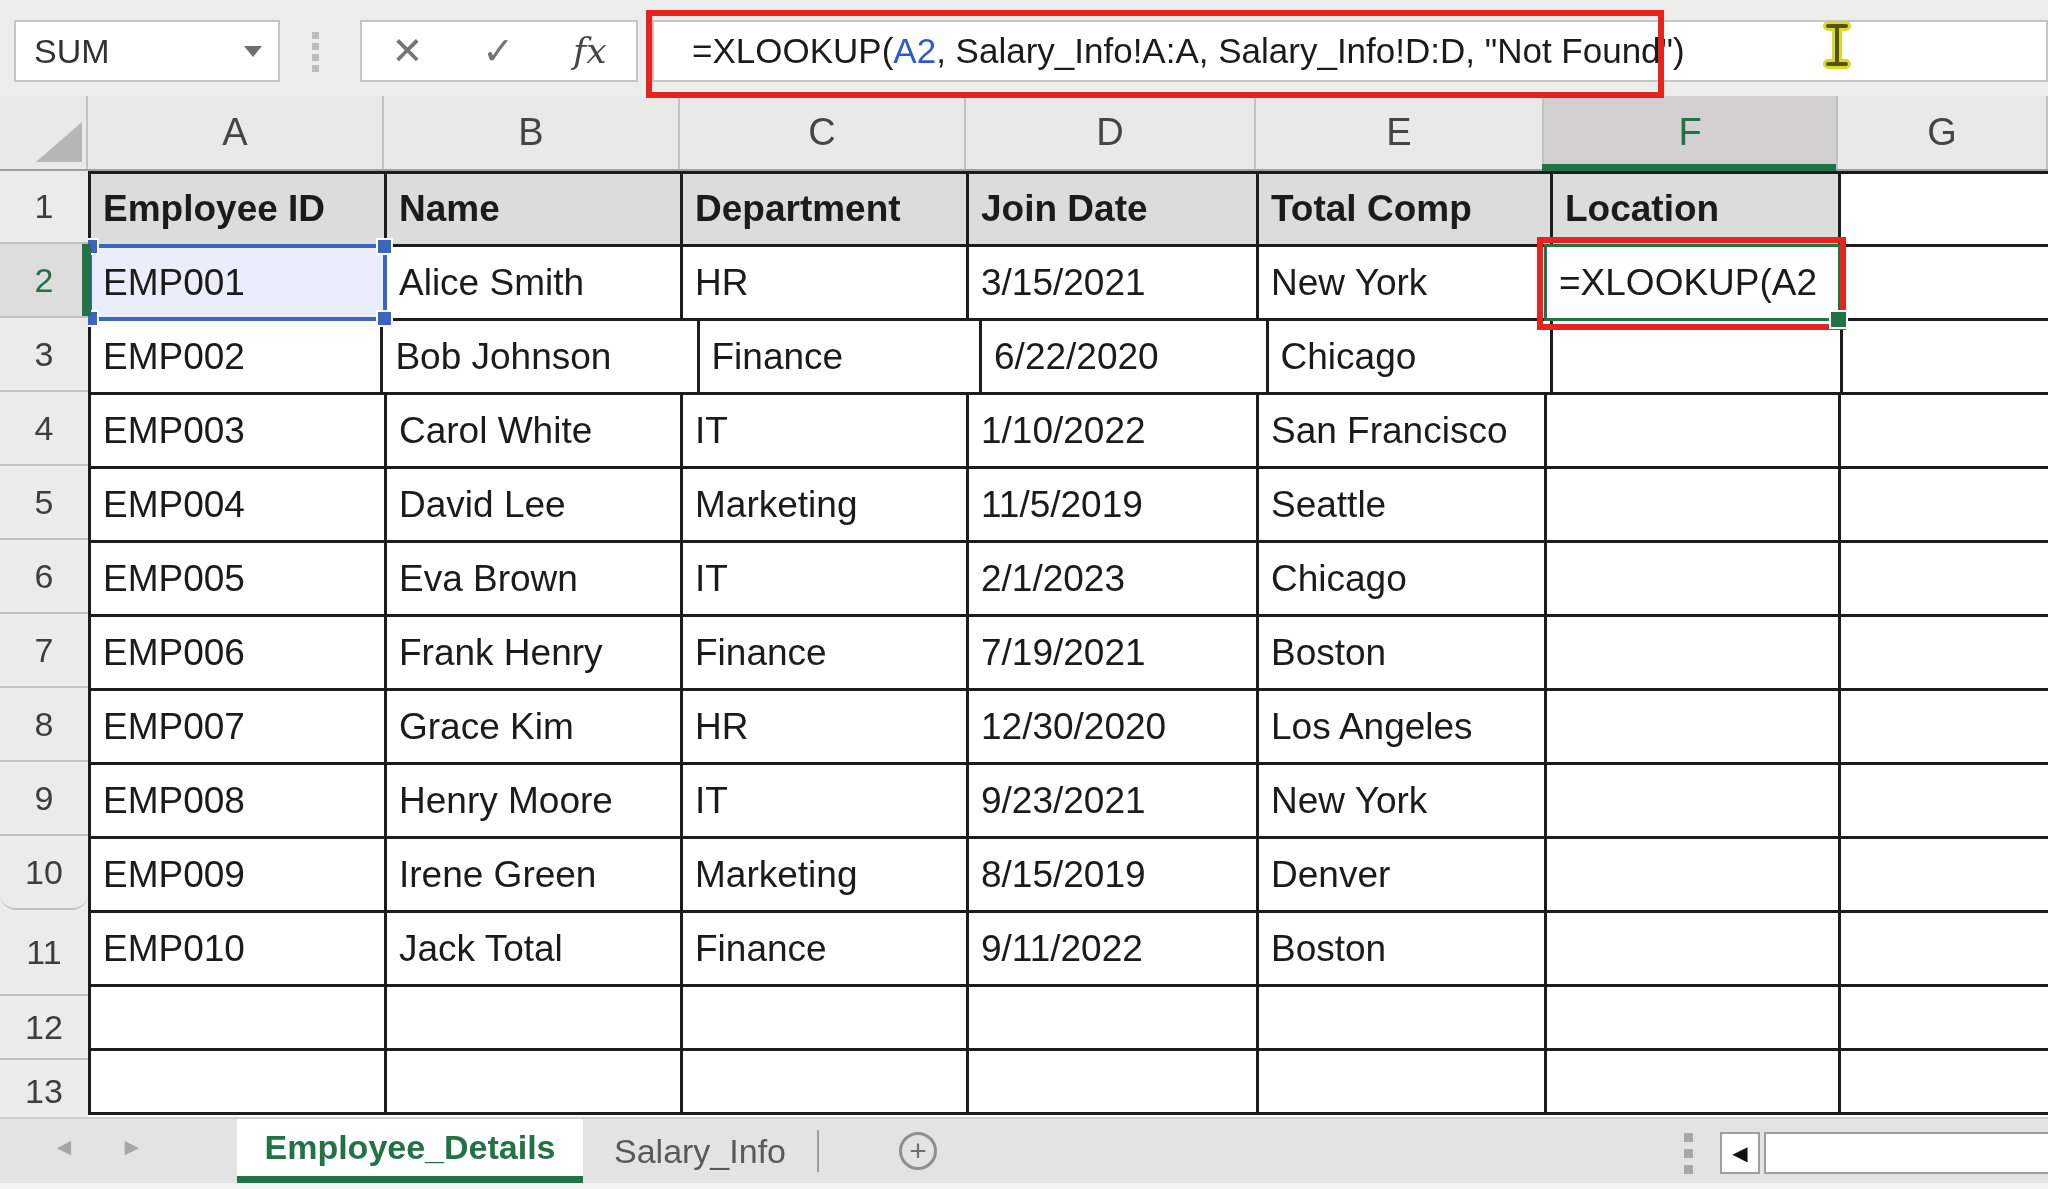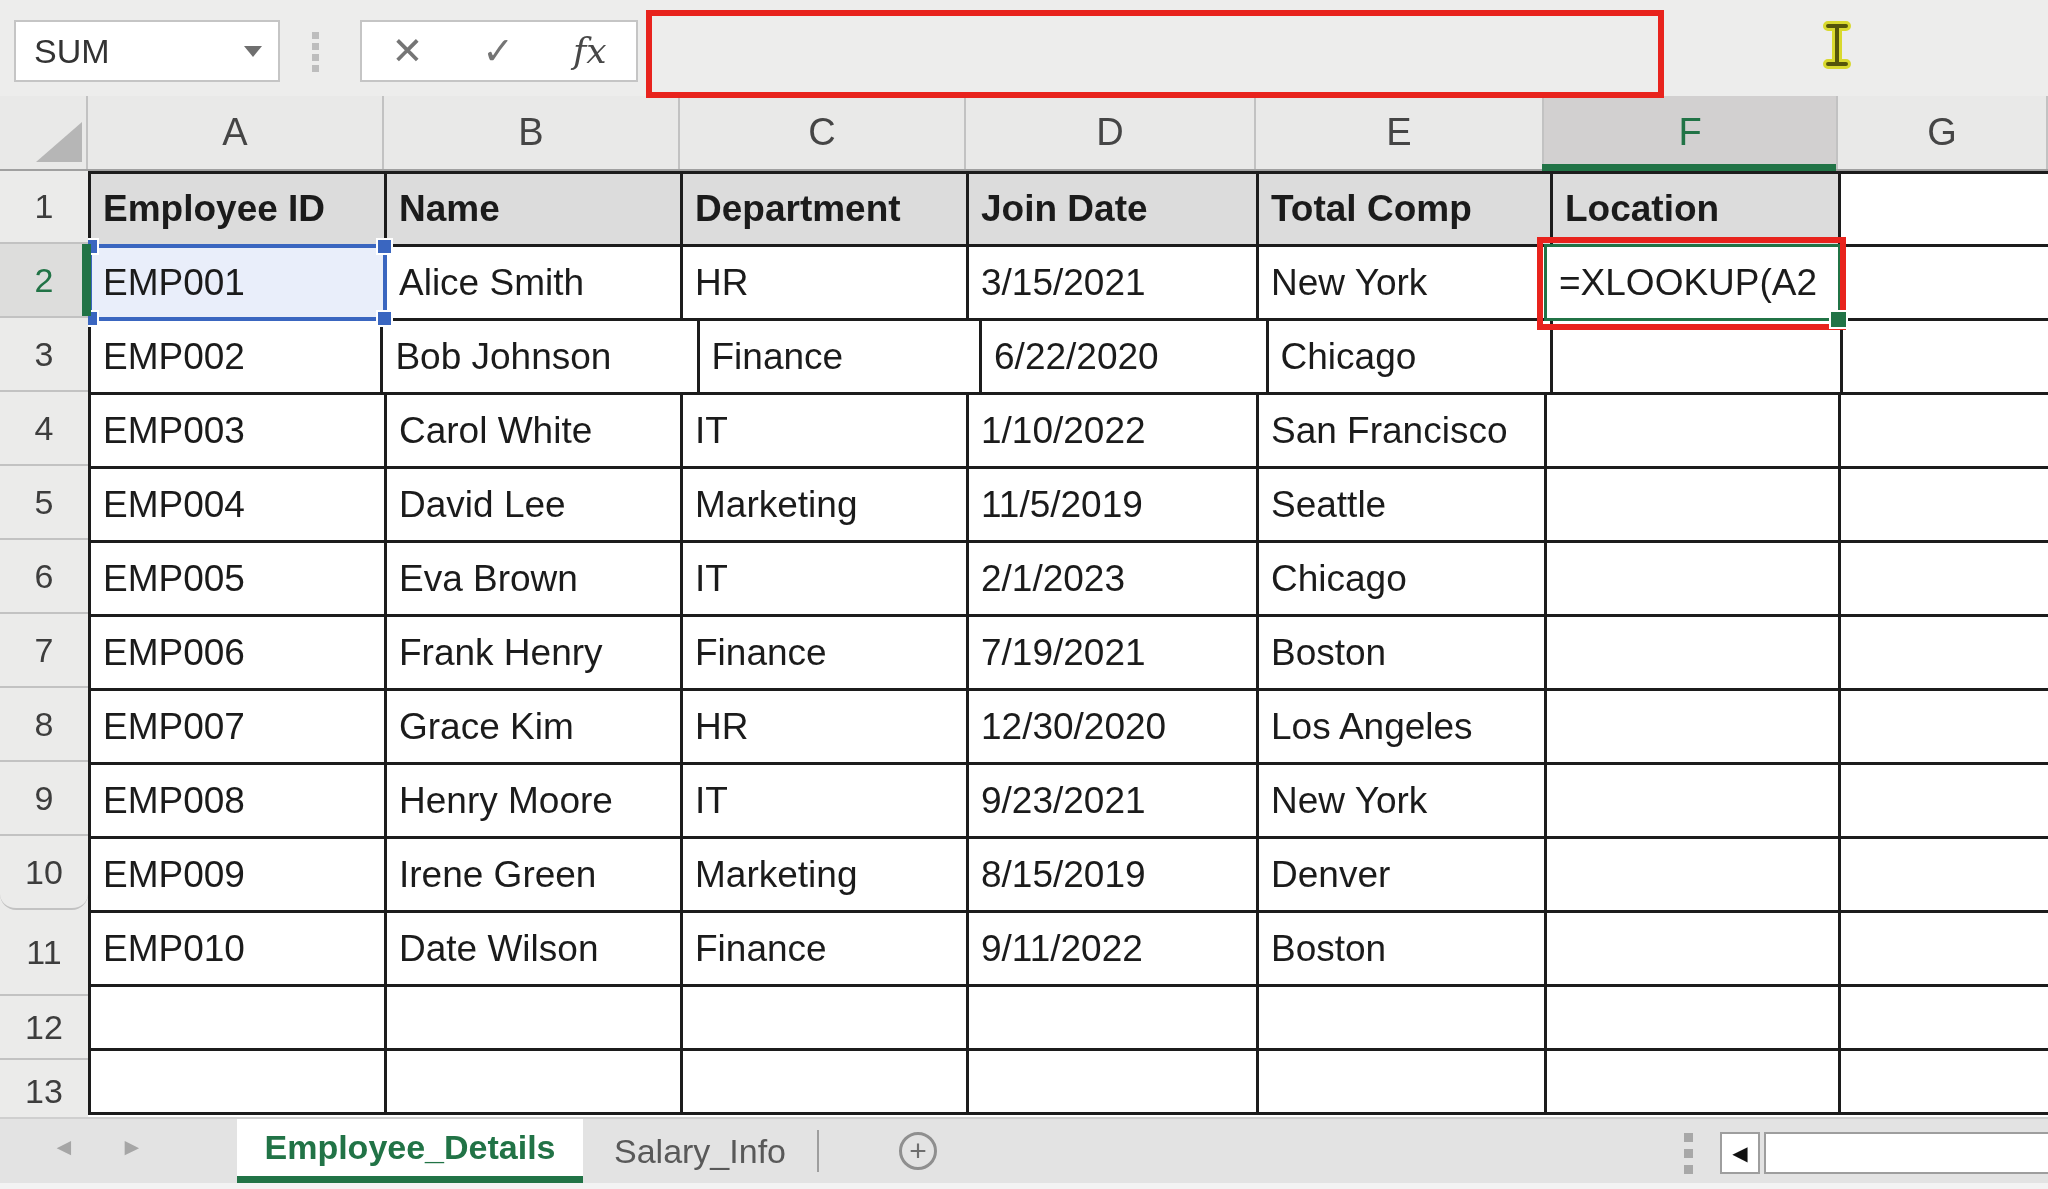--- a/index.html
+++ b/index.html
@@ -101,20 +101,21 @@
       <div></div>
         <div></div>
         <div></div>
         <div></div>
     </div>
     <div id="fb-buttons">
       <span class="icon-x">✕</span>
       <span class="icon-check">✓</span>
       <span class="icon-fx">fx</span>
     </div>
+    <div id="formula-input"><span>=XLOOKUP(</span><span class="ref">A2</span><span>, Salary_Info!A:A, Salary_Info!D:D, "Not Found")</span></div>
     <div id="formula-annotation"></div>
     <svg id="ibeam" width="38" height="50" viewBox="0 0 38 50">
       <path d="M10 6 H28 M19 6 V44 M10 44 H28" stroke="#d9d92e" stroke-width="10" fill="none" stroke-linecap="round"></path>
       <path d="M10 6 H28 M19 6 V44 M10 44 H28" stroke="#55550a" stroke-width="4" fill="none" stroke-linecap="round"></path>
     </svg>
   </div>
 
   <div id="col-area">
     <div id="corner-cell">
       <div id="select-all-triangle"></div>
@@ -410,21 +411,21 @@
         </div>
         <div class="cell" style="width: 210px;">
           <span class="ctext"></span>
         </div>
       </div>
       <div class="grow" style="height: 74px;">
         <div class="cell" style="width: 296px;">
           <span class="ctext">EMP010</span>
         </div>
         <div class="cell" style="width: 296px;">
-          <span class="ctext">Date Wilson</span>
+          <span class="ctext">Jack Total</span>
         </div>
         <div class="cell" style="width: 286px;">
           <span class="ctext">Finance</span>
         </div>
         <div class="cell" style="width: 290px;">
           <span class="ctext">9/11/2022</span>
         </div>
         <div class="cell" style="width: 288px;">
           <span class="ctext">Boston</span>
         </div>

